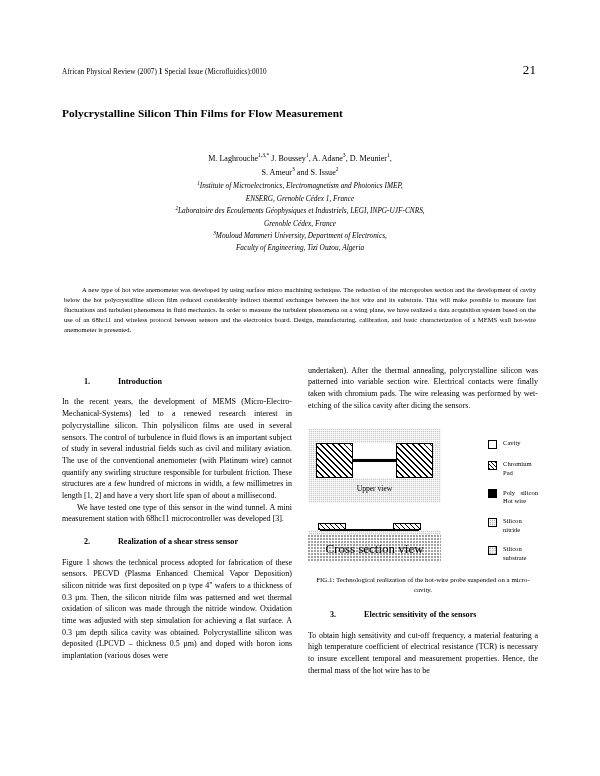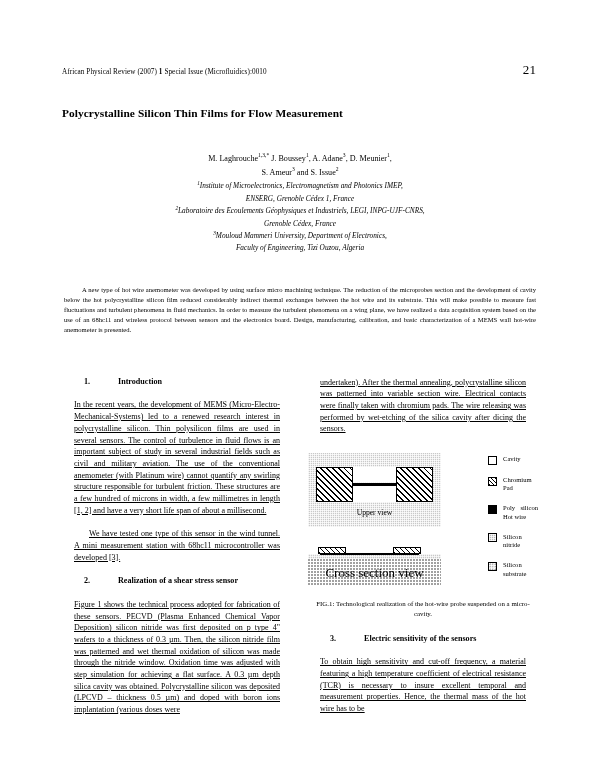--- a/index.html
+++ b/index.html
@@ -84,44 +84,43 @@
     margin-top: 30px;
     gap: 16px;
   }
   .col {
     width: 230px;
     font-size: 8px;
     line-height: 1.46;
     text-align: justify;
   }
   .col p {
-    margin: 12px;
+    margin: 0;
     text-indent: 0;
-    text-decoration: underline;
   }
   .col p.ind { text-indent: 15px; }
   .section-head {
     display: flex;
     font-weight: bold;
     font-size: 8.1px;
     margin: 11px 0 9px 0;
     justify-content: flex-start;
   }
   .section-head .num { width: 34px; text-align: left; padding-left: 22px; }
   .section-head .htext { }
   .section-head.fig3 { margin-top: 14px; }
 
   
   .figure-block {
     margin-top: 18px;
     margin-bottom: 4px;
   }
   .fig-row {
     display: flex;
-    align-items: flex-start;
+    align-items: flex-end;
     gap: 35px;
   }
   .fig-graphics { width: 136px; }
   .fig-legend {
     margin-left: 12px;
     padding-top: 2px;
     width: 82px;
   }
 
   

